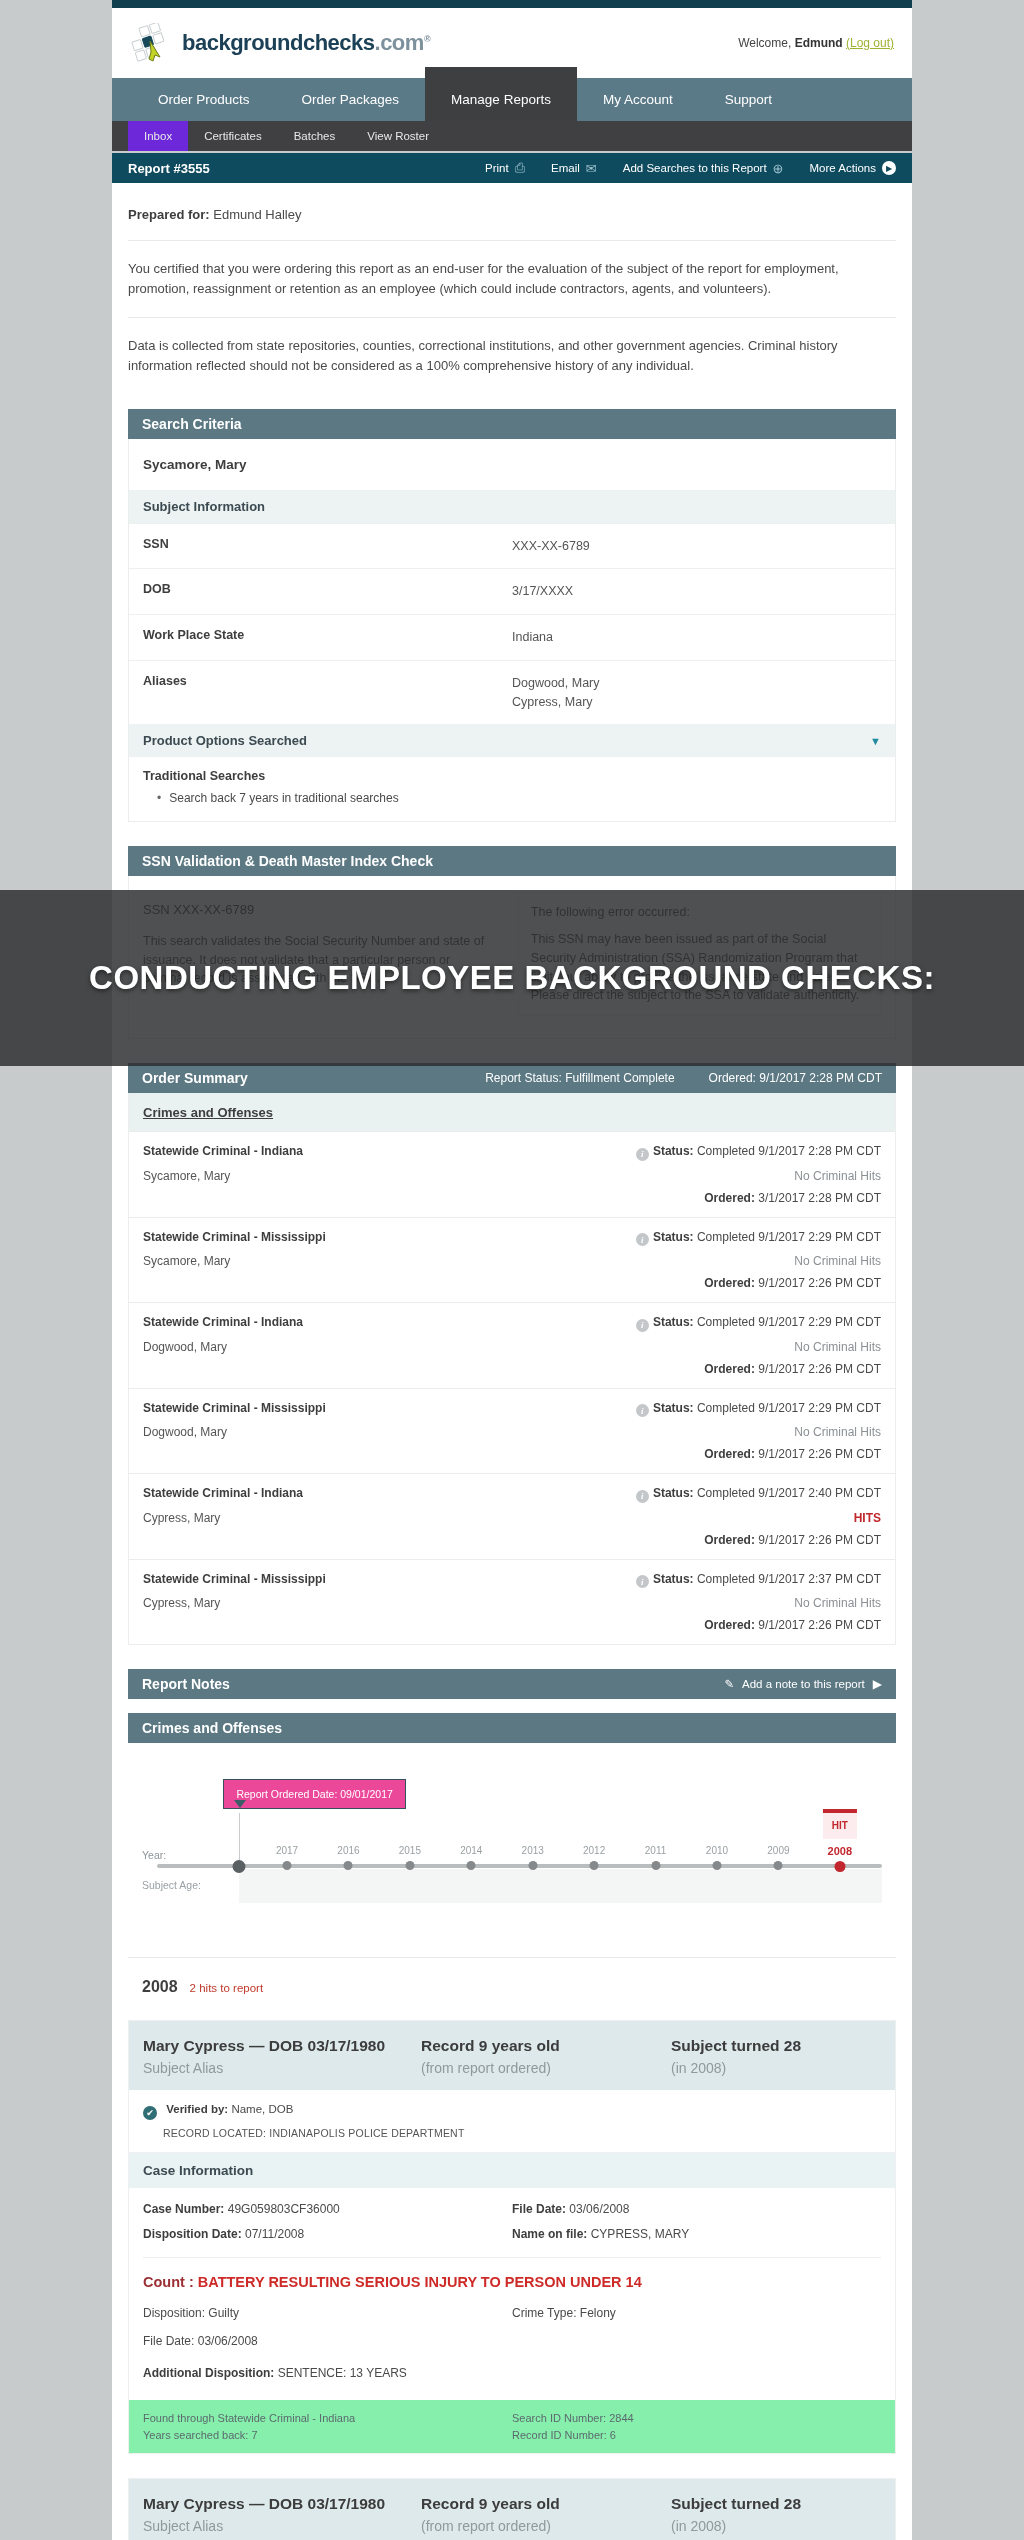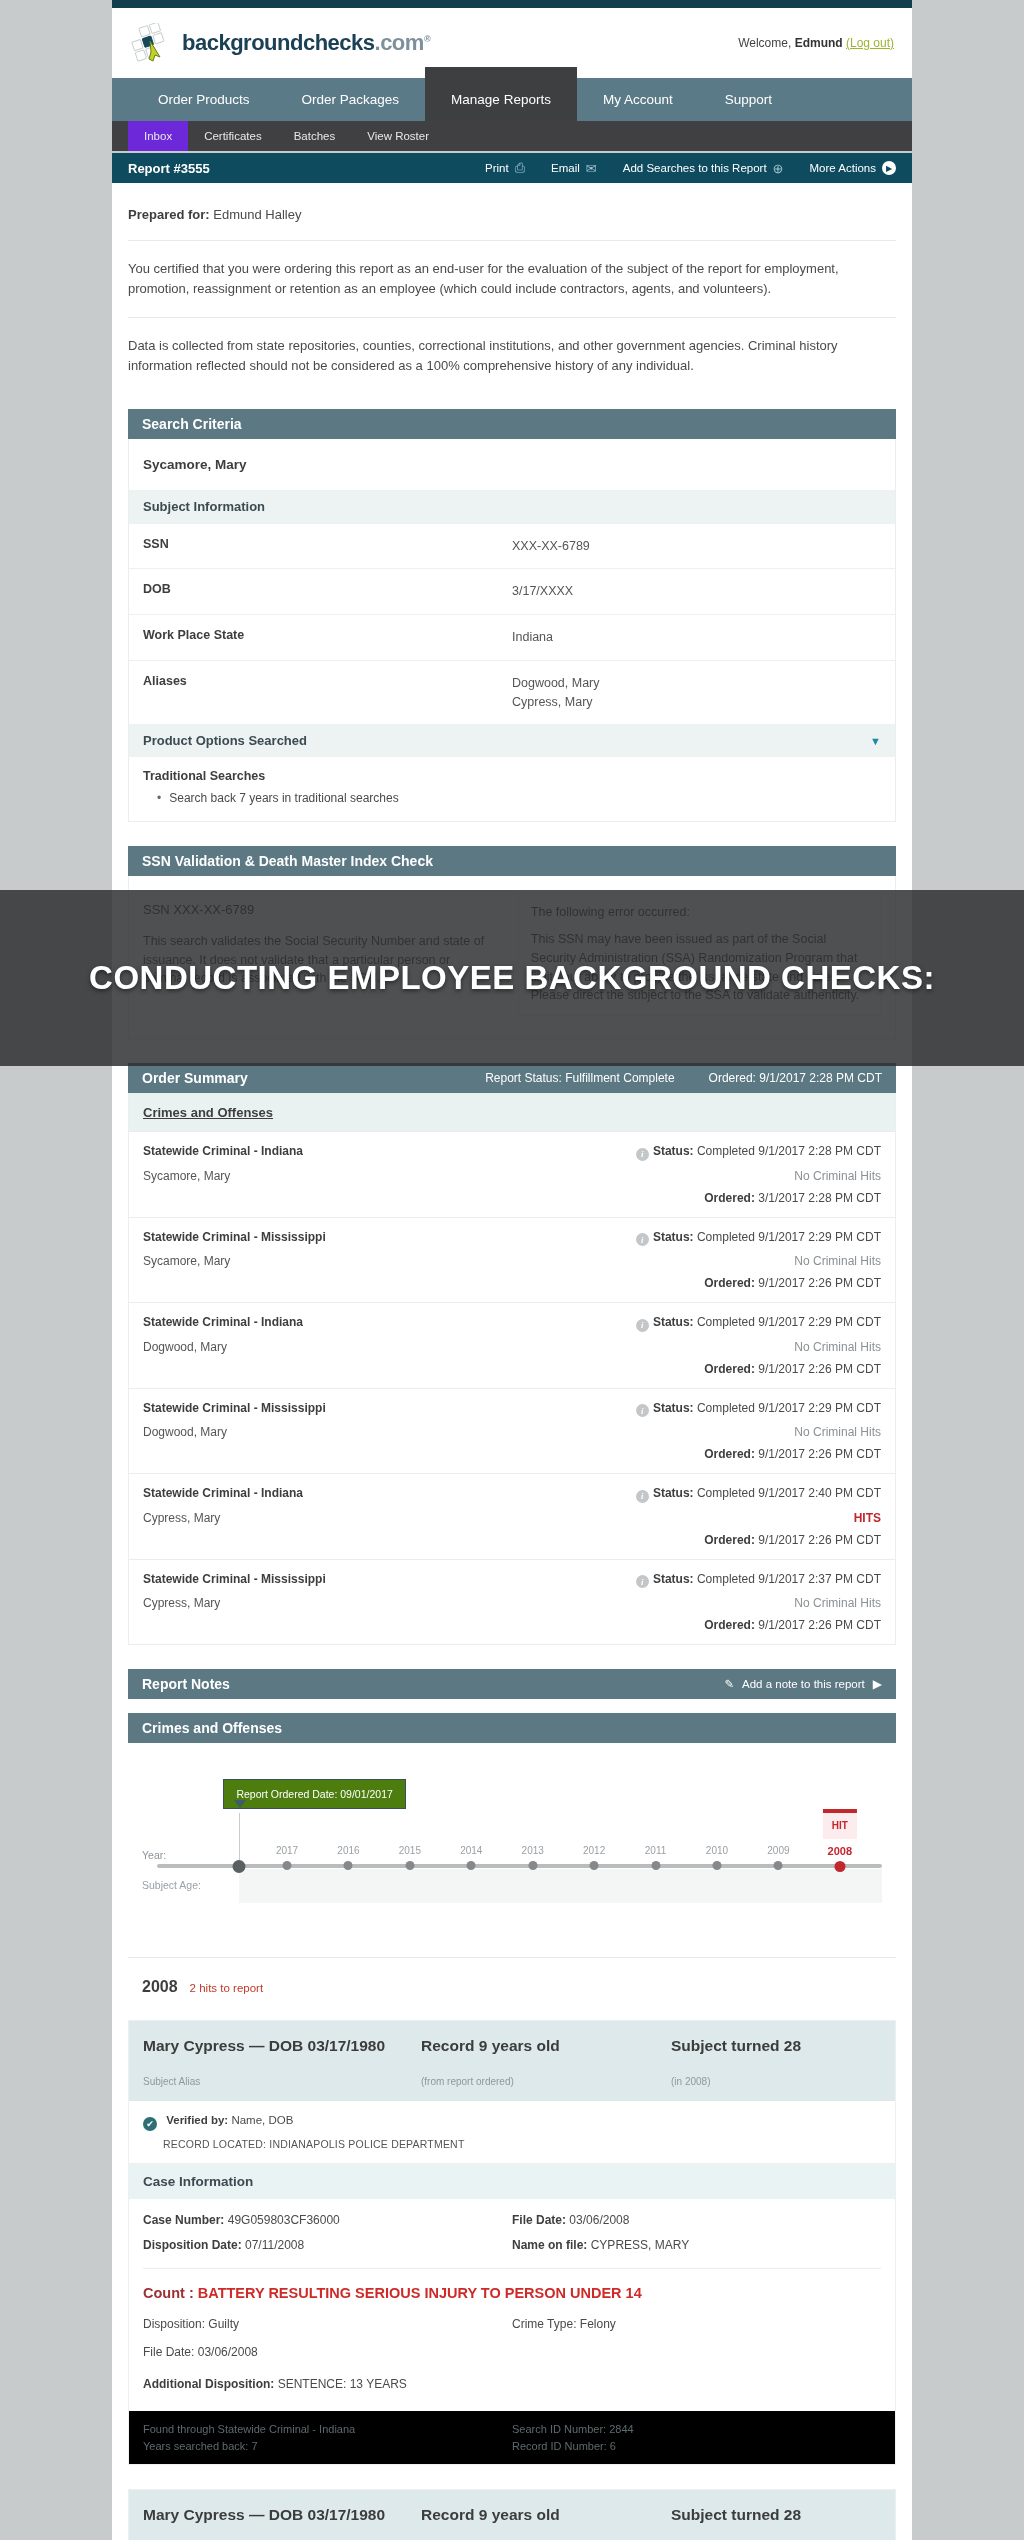--- a/index.html
+++ b/index.html
@@ -74,21 +74,21 @@
   .os-row .r3 b { color:#3e3e3e; }
   .info-ic { display:inline-flex; width:13px; height:13px; border-radius:50%; background:#c3c7c9; color:#fff; font-size:9px; align-items:center; justify-content:center; font-weight:bold; margin-right:4px; vertical-align:-2px; font-style:italic; font-family:"Liberation Serif",serif; }
 
   .notes-right { display:flex; align-items:center; gap:8px; font-weight:normal; font-size:11.5px; }
   .notes-right .lnk { cursor:pointer; }
   .arrow { font-size:12px; }
 
   
   .timeline-wrap { padding:18px 14px 26px 14px; border-bottom:1px solid #e6e8e9; }
   .timeline { position:relative; height:170px; }
-  .tl-tooltip { position:absolute; left:11%; top:18px; background:#4d7c0f; color:#fff; font-size:10.5px; padding:8px 12px; border:1px solid #35525c; }
+  .tl-tooltip { position:absolute; left:11%; top:18px; background:#ec4899; color:#fff; font-size:10.5px; padding:8px 12px; border:1px solid #35525c; }
   .tl-tooltip::after { content:""; position:absolute; left:10px; bottom:-8px; border:8px solid transparent; border-top-color:#3d5d68; border-left-width:6px; border-right-width:6px; }
   .tl-vline { position:absolute; left:13.1%; top:52px; width:1px; height:88px; background:#c9cdce; }
   .tl-line { position:absolute; left:2%; right:0; top:103px; height:4px; background:#b9bdbe; border-radius:2px; }
   .tl-ageband { position:absolute; left:13.1%; right:0; top:108px; height:34px; background:#f4f5f5; }
   .tl-yearlabel { position:absolute; left:0; top:88px; font-size:10.5px; color:#8e959a; }
   .tl-agelabel { position:absolute; left:0; top:118px; font-size:10.5px; color:#9aa1a5; }
   .tl-dot { position:absolute; top:100px; width:9px; height:9px; border-radius:50%; background:#86898b; transform:translateX(-50%); }
   .tl-dot.report { width:13px; height:13px; top:99px; background:#5a5f62; }
   .tl-dot.hit { background:#c1272d; width:11px; height:11px; }
   .tl-ylab { position:absolute; top:84px; transform:translateX(-50%); font-size:10px; color:#9aa0a4; }
@@ -97,36 +97,36 @@
   .tl-flag::after { content:""; position:absolute; left:50%; bottom:-7px; transform:translateX(-50%); border:7px solid transparent; border-top-color:#fceced; border-left-width:5px; border-right-width:5px; }
 
   .year-hits { display:flex; align-items:baseline; gap:12px; padding:20px 14px 14px 14px; }
   .year-hits .y { font-size:16px; font-weight:bold; color:#3e3e3e; }
   .year-hits .h { font-size:11.5px; color:#c0392b; }
 
   
   .card { margin:10px 0 24px 0; border:1px solid #eef0f0; }
   .card-head { background:#dde9ea; display:grid; grid-template-columns:1fr 250px 210px; padding:16px 14px 14px 14px; }
   .card-head .big { font-size:15.5px; font-weight:bold; color:#3c3c3c; }
-  .card-head .sub { font-size:10px; color:#90999d; margin-top:21px; }
+  .card-head .sub { font-size:14px; color:#90999d; margin-top:5px; }
   .verified { padding:13px 14px; border-bottom:1px solid #eef0f0; font-size:11.5px; color:#4a4a4a; }
   .verified .chk { display:inline-flex; width:14px; height:14px; border-radius:50%; background:#2e6e74; color:#fff; font-size:9px; align-items:center; justify-content:center; margin-right:6px; vertical-align:-3px; }
   .verified b { color:#3e3e3e; }
   .verified .loc { margin:7px 0 0 20px; font-size:10.5px; color:#555; letter-spacing:0.2px; }
   .case-band { background:#eaf3f3; padding:10px 14px; font-size:13.5px; font-weight:bold; color:#3c4a52; }
   .case-grid { display:grid; grid-template-columns:1fr 1fr; padding:14px 14px 6px 14px; font-size:12px; color:#4a4a4a; row-gap:11px; }
   .case-grid b { color:#3e3e3e; }
   .count-divider { border-top:1px solid #eceeee; margin:10px 14px 0 14px; }
   .count-line { padding:16px 14px 4px 14px; font-size:14.5px; font-weight:bold; }
   .count-line .cl { color:#9c2f34; }
   .count-line .cv { color:#ce2a28; }
   .disp-grid { display:grid; grid-template-columns:1fr 1fr; padding:12px 14px 4px 14px; font-size:12px; color:#4a4a4a; }
   .single-line { padding:10px 14px 4px 14px; font-size:12px; color:#4a4a4a; }
   .single-line b { color:#3e3e3e; }
-  .card-foot { margin-top:16px; background:#000000; display:grid; grid-template-columns:1fr 1fr; padding:12px 14px; font-size:11px; color:#5c6a6e; row-gap:5px; }
+  .card-foot { margin-top:16px; background:#86efac; display:grid; grid-template-columns:1fr 1fr; padding:12px 14px; font-size:11px; color:#5c6a6e; row-gap:5px; }
 
   
   .overlay { position:absolute; left:0; top:890px; width:100%; height:176px; background:rgba(43,45,46,0.83); display:flex; flex-direction:column; align-items:center; justify-content:center; z-index:40; }
   .overlay .l1 { color:#fff; font-size:33px; font-weight:bold; letter-spacing:0.5px; text-shadow:0 2px 4px rgba(0,0,0,0.5); }
   .overlay .l2 { color:#f0b411; font-size:42px; font-weight:bold; letter-spacing:0.5px; margin-top:6px; text-shadow:0 2px 4px rgba(0,0,0,0.45); }
 </style>
 </head>
 <body>
 
 <div id="canvas">

